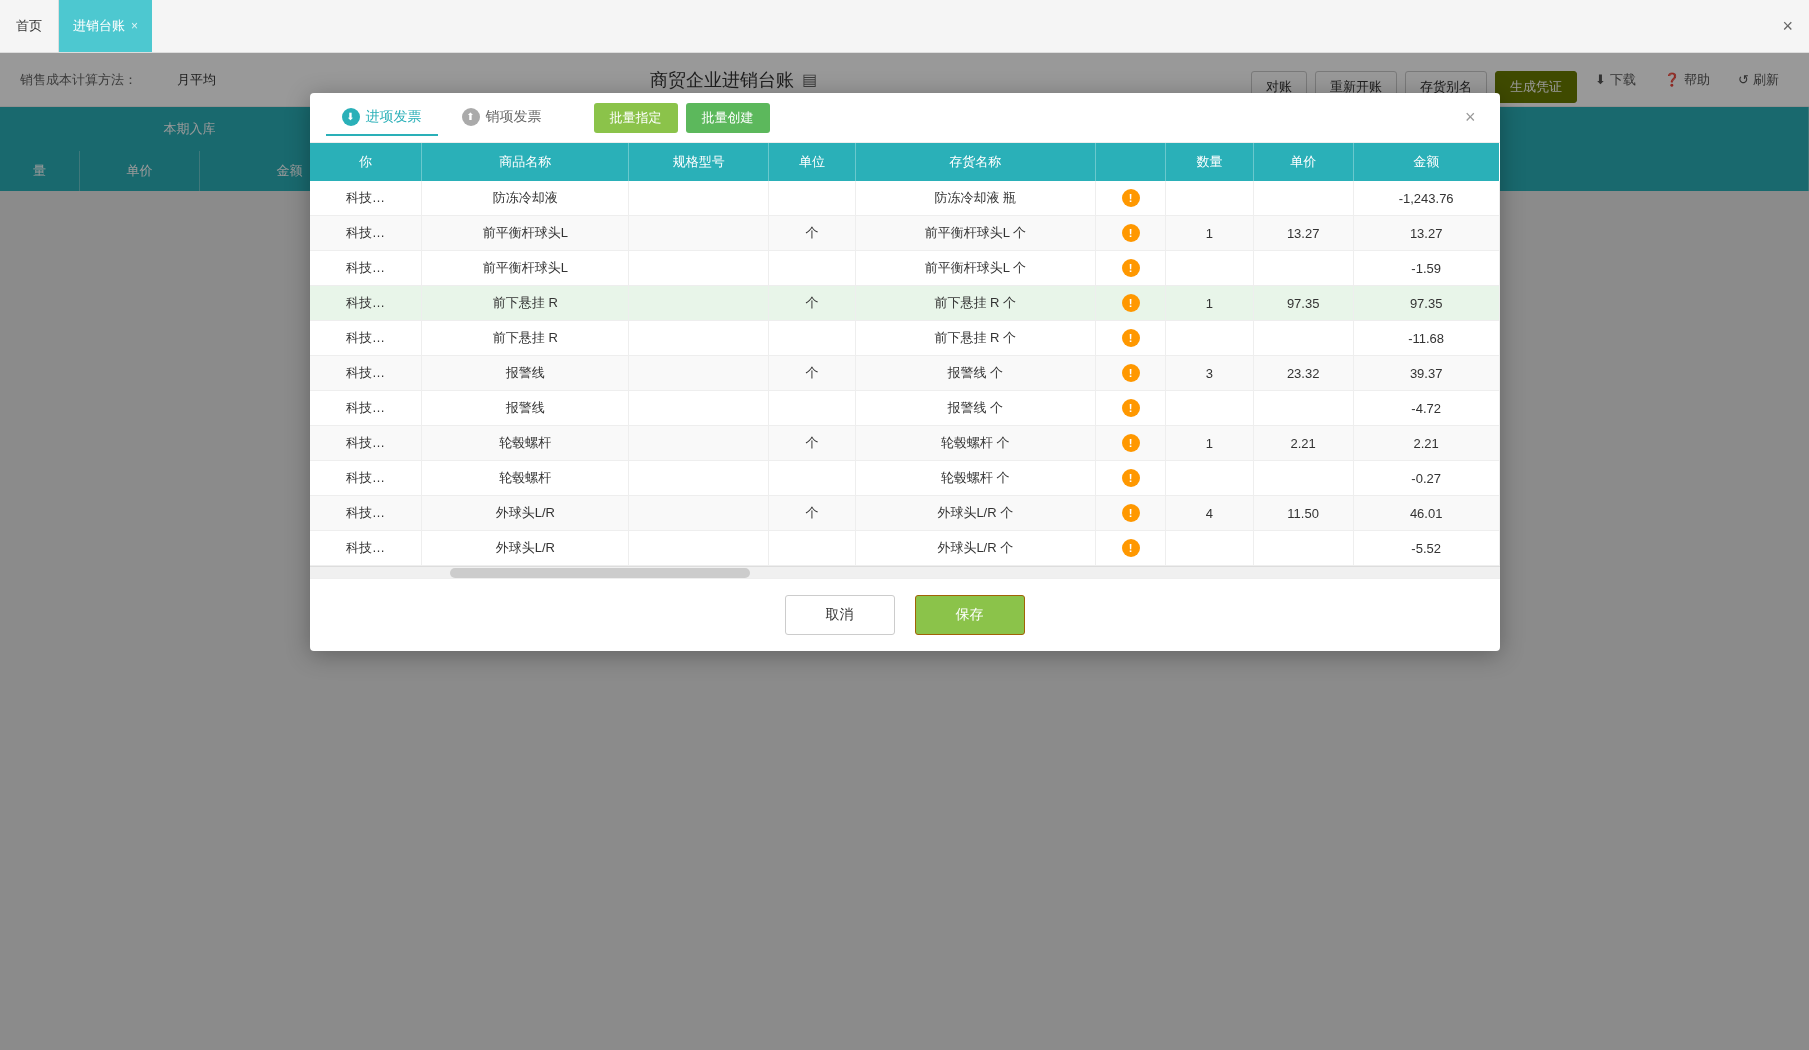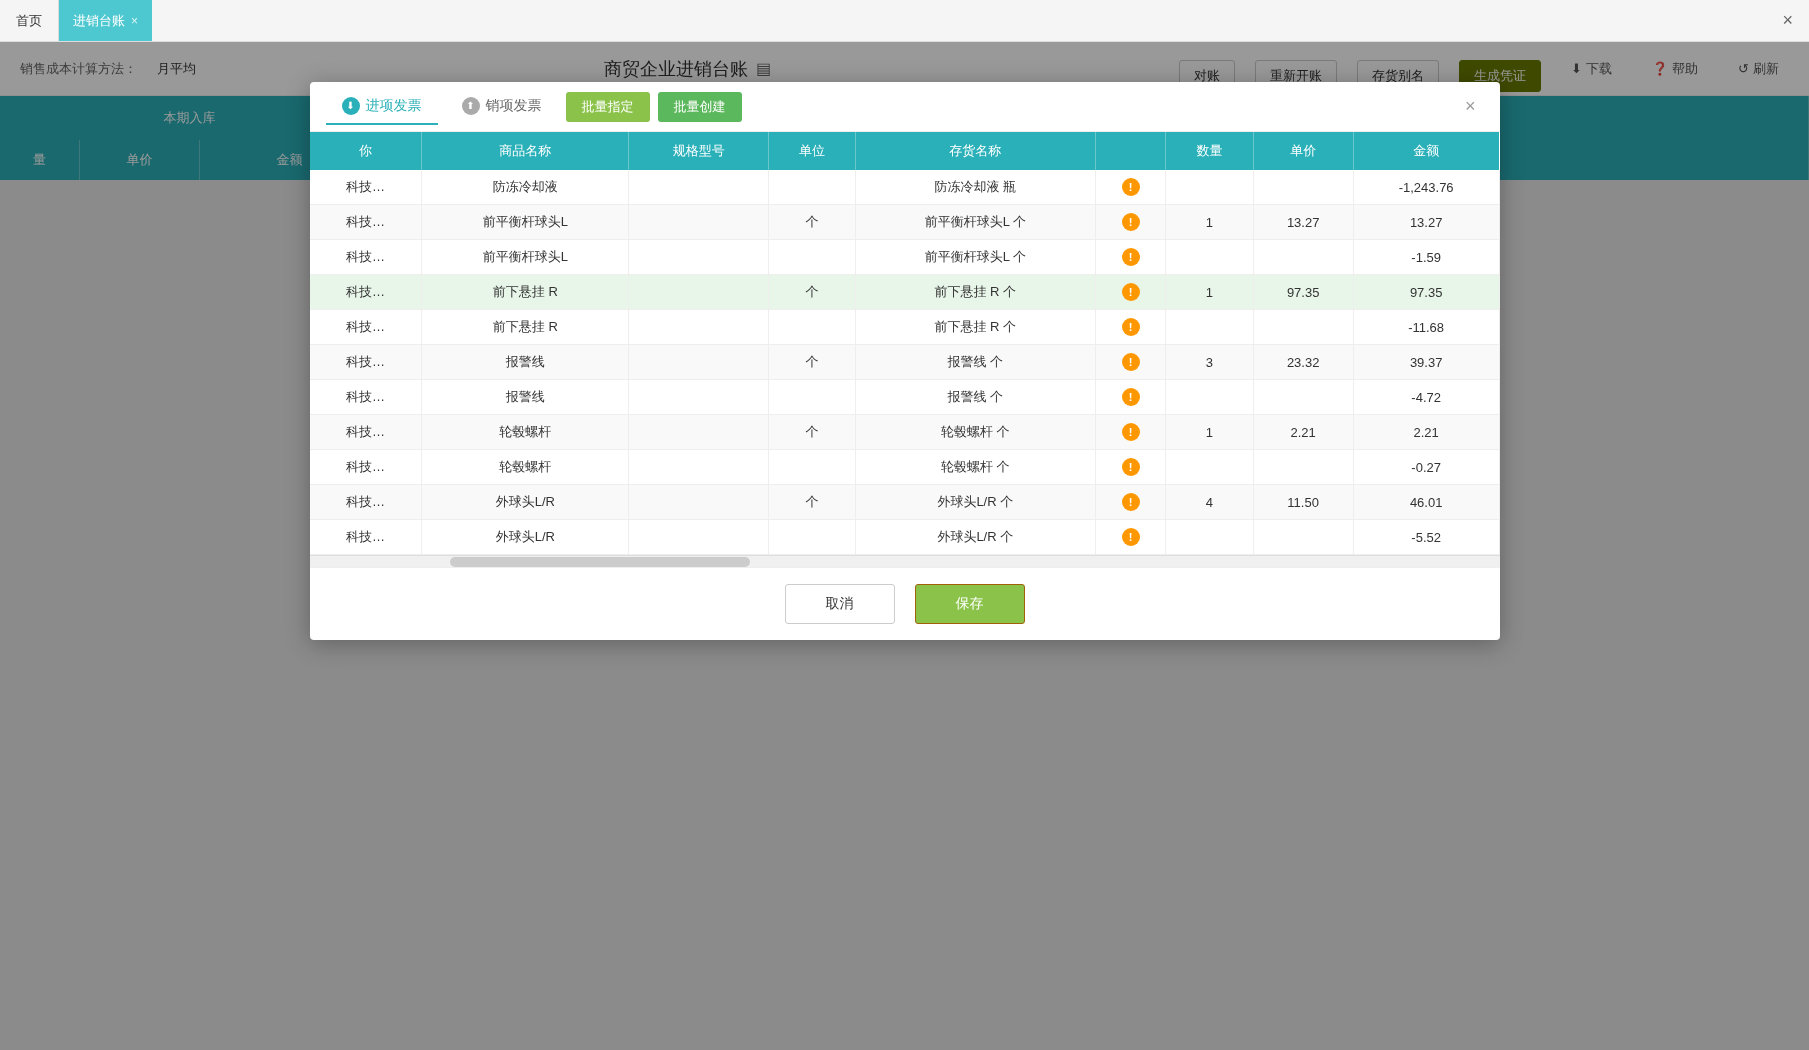--- a/index.html
+++ b/index.html
@@ -12,21 +12,21 @@
       overflow: hidden;
       position: relative;
     }
 
     
     .top-bar {
       display: flex;
       align-items: stretch;
       background: #f5f5f5;
       border-bottom: 1px solid #ddd;
-      height: 42px;
+      height: 53px;
     }
     .top-bar-home {
       display: flex;
       align-items: center;
       padding: 0 16px;
       font-size: 13px;
       color: #333;
       cursor: pointer;
       border-right: 1px solid #ddd;
     }
@@ -64,29 +64,30 @@
     }
 
     
     .page-header {
       display: flex;
       align-items: center;
       padding: 0 20px;
       height: 54px;
       background: #fff;
       border-bottom: 1px solid #eee;
-      gap: 20px;
+      gap: 8px;
     }
     .cost-method-label {
       font-size: 13px;
       color: #666;
     }
     .cost-method-value {
       font-size: 13px;
       color: #333;
+      margin-left: 32px;
     }
     .page-title {
       flex: 1;
       text-align: center;
       font-size: 18px;
       font-weight: normal;
       color: #333;
       display: flex;
       align-items: center;
       justify-content: center;
@@ -186,20 +187,21 @@
       margin-left: auto;
       cursor: pointer;
       font-size: 18px;
       color: #999;
       padding: 4px 8px;
     }
     .modal-action-btns {
       display: flex;
       gap: 8px;
       margin-right: 36px;
+      margin-left: 28px;
     }
     .modal-action-btn {
       padding: 6px 16px;
       border-radius: 3px;
       font-size: 13px;
       cursor: pointer;
       border: none;
     }
     .modal-action-btn.light-green {
       background: #8bc34a;

